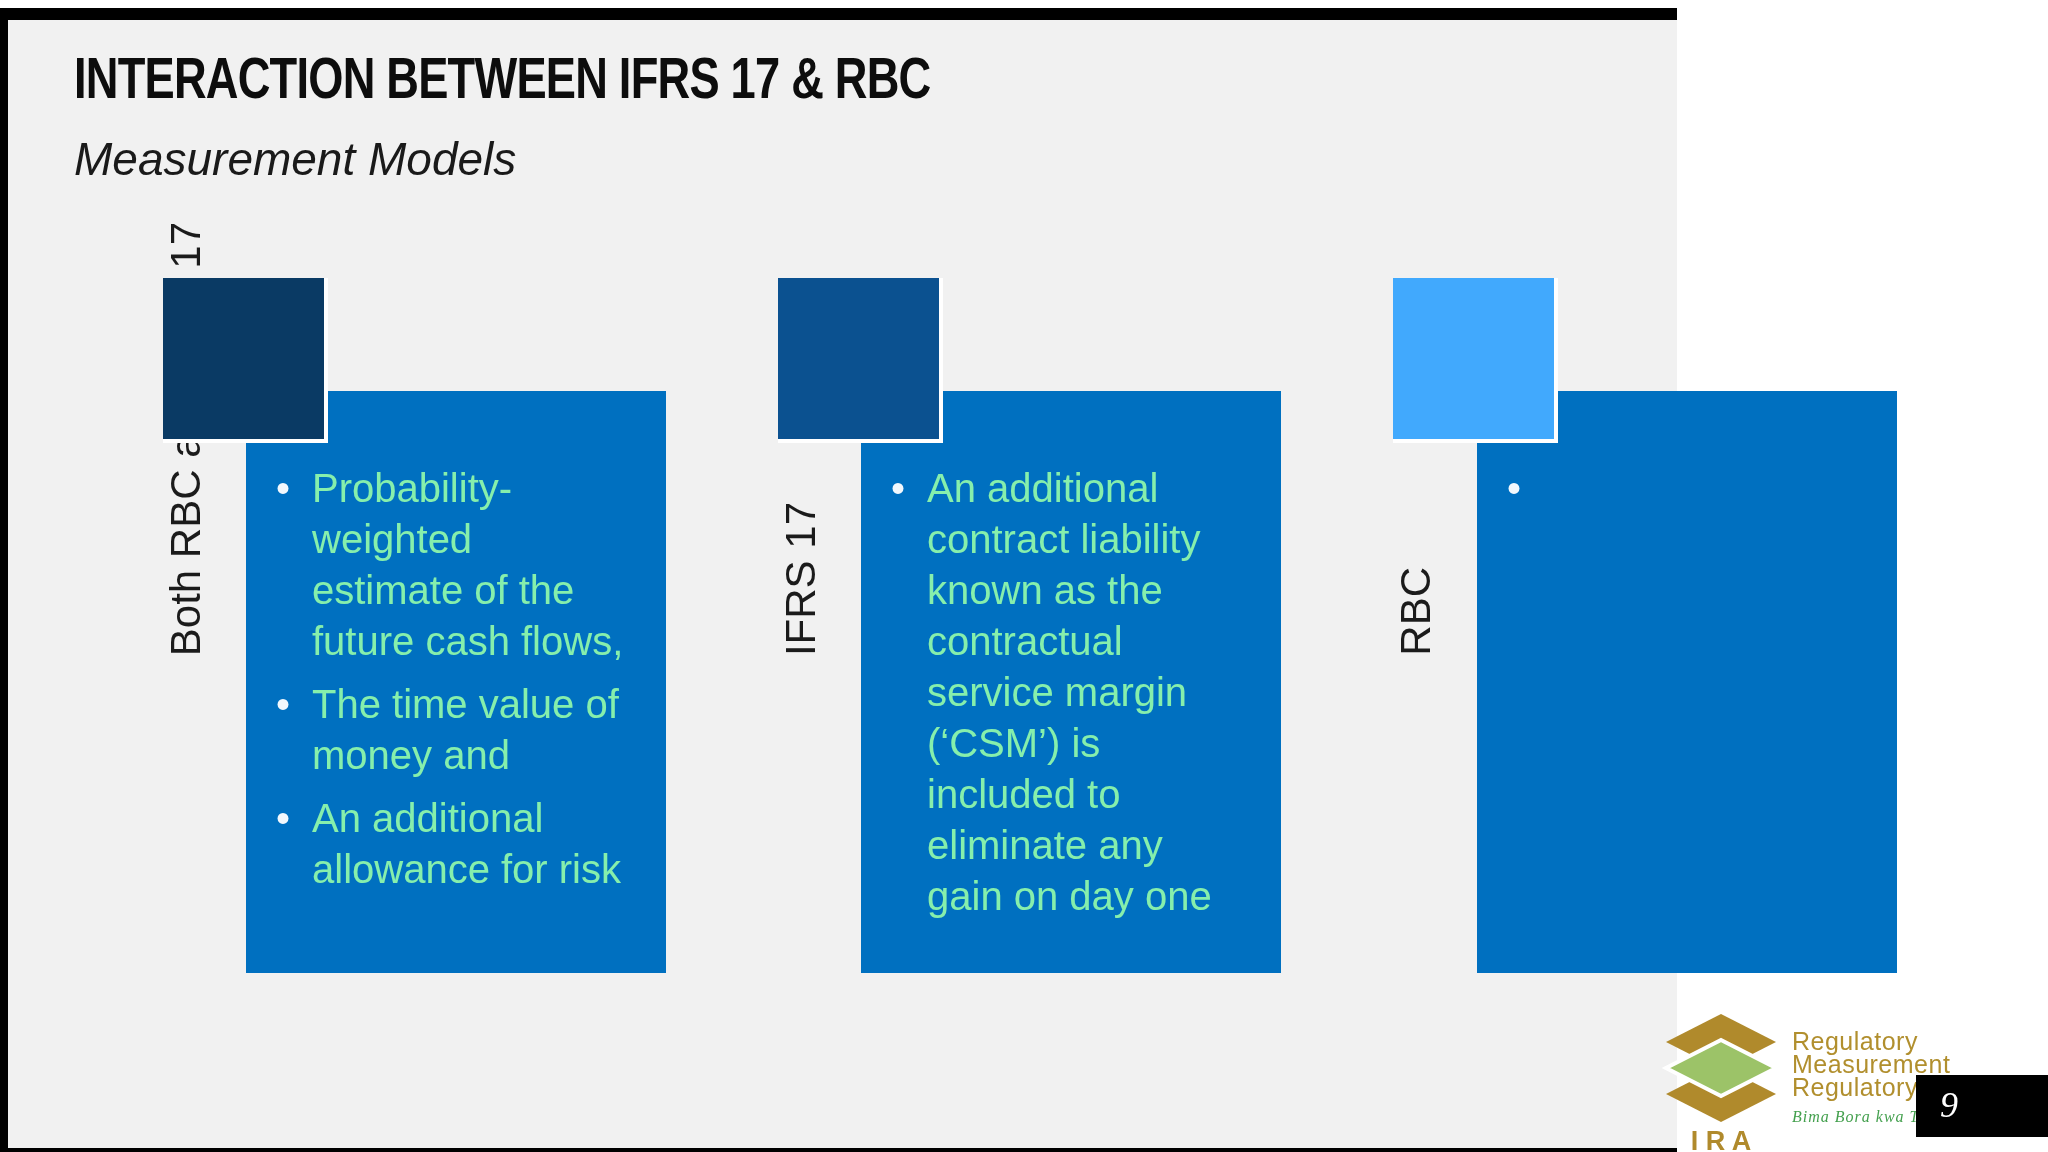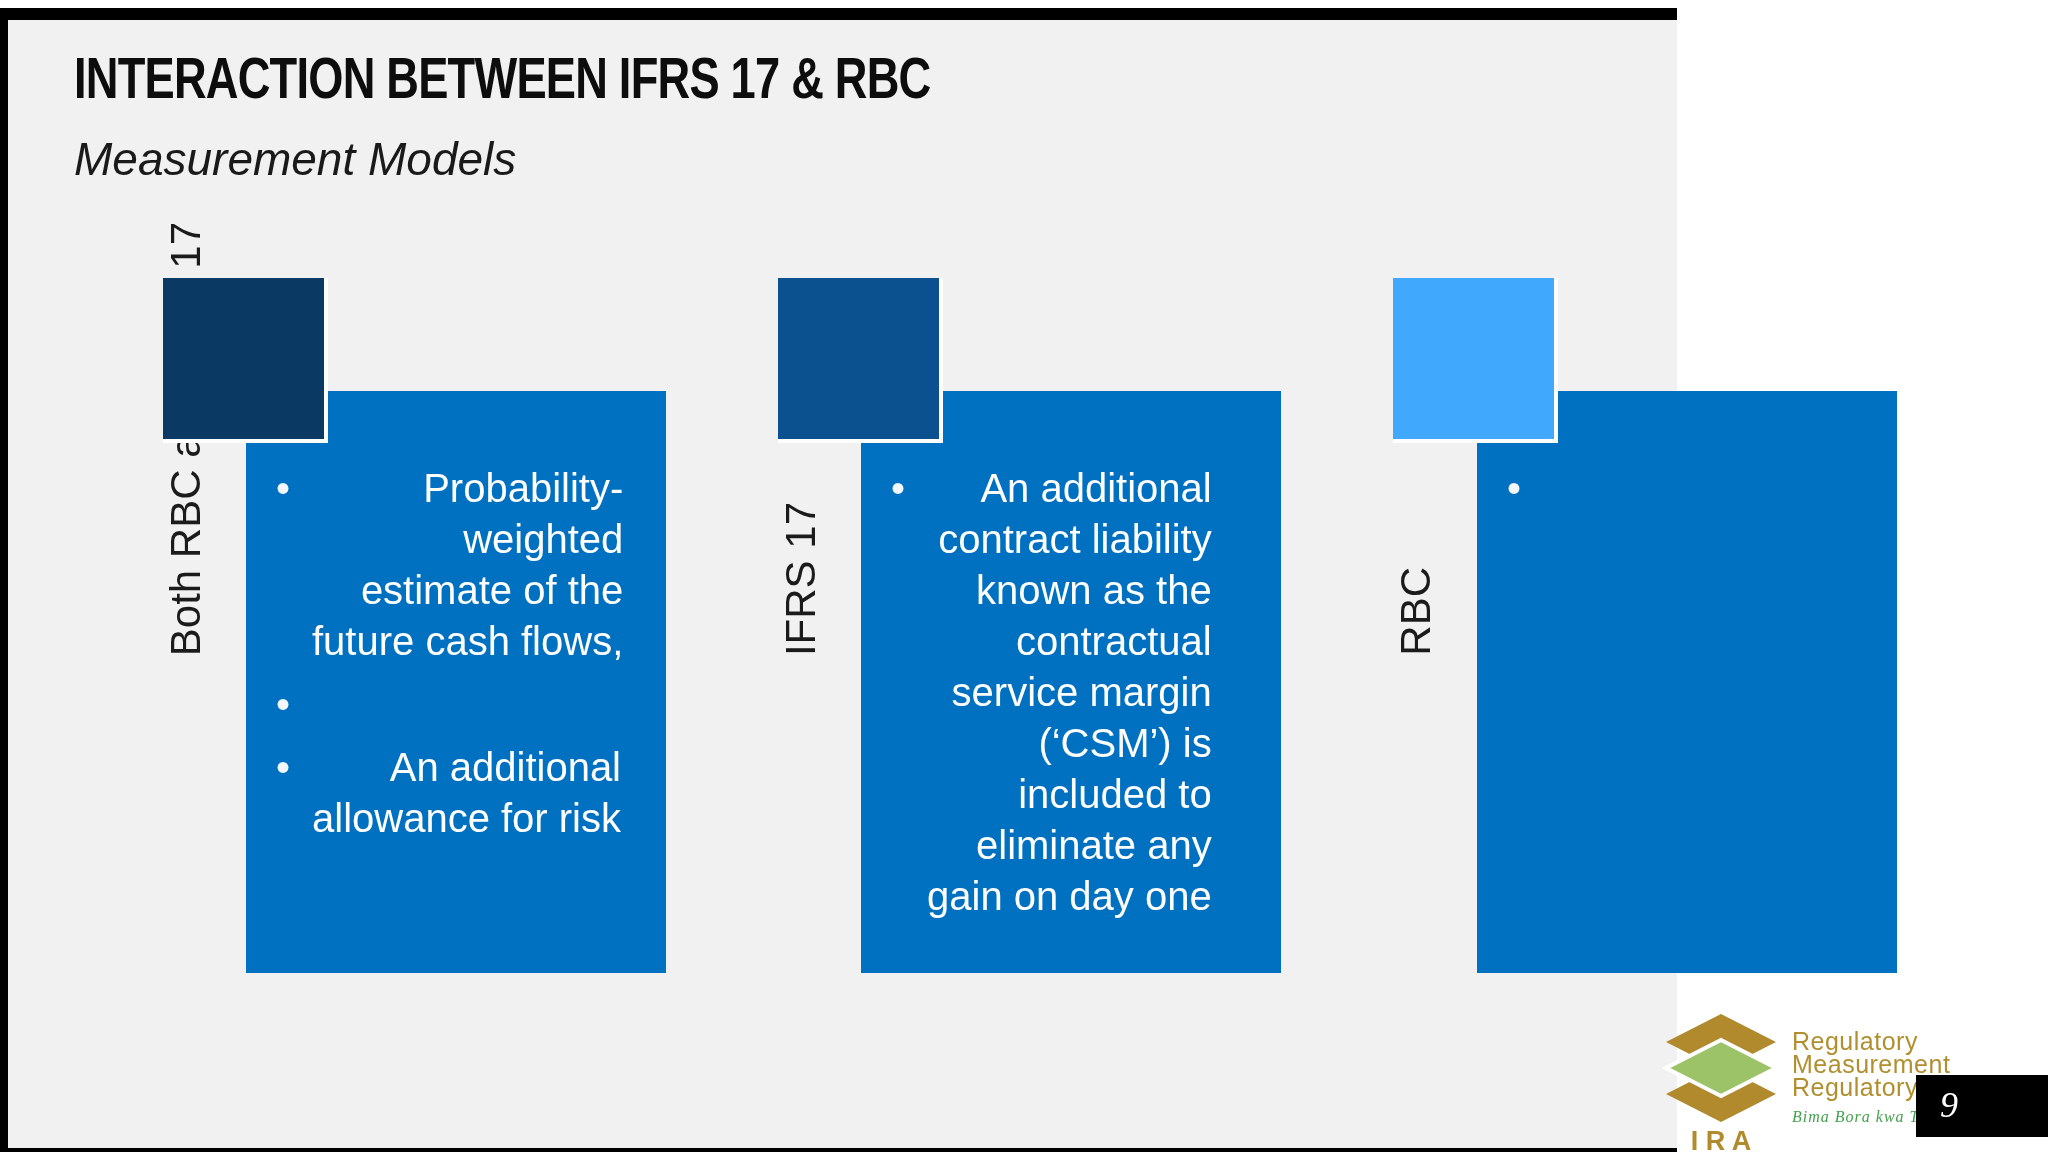--- a/index.html
+++ b/index.html
@@ -36,21 +36,21 @@
 
   
   .bluebox {
     position:absolute; top:383px; width:420px; height:582px; background:#0070c0;
     z-index:2; box-sizing:border-box; padding:72px 8px 0 30px;
   }
   #box1 { left:246px; } #box2 { left:861px; } #box3 { left:1477px; }
 
   .bullet-row  { display:flex; align-items:flex-start; margin-bottom:12px; }
   .bullet-dot  { flex:0 0 36px; width:36px; color:#f2f8fd; font-size:40px; line-height:51px; }
-  .bullet-text { color:#ffffff; font-size:40px; line-height:51px; white-space:pre;text-align:right; }
+  .bullet-text { color:#86efac; font-size:40px; line-height:51px; white-space:pre; }
 
   
   .vlabel {
     position:absolute; bottom:184px; writing-mode:vertical-rl; transform:rotate(180deg);
     font-size:42px; color:#1b1b1b; white-space:nowrap;
   }
   #vl1 { left:162px; } #vl2 { left:777px; } #vl3 { left:1392px; }
 
   
   .logo { position:absolute; left:1660px; top:1000px; display:flex; z-index:4; }
@@ -86,20 +86,22 @@
   <div class="bluebox" id="box1" style="background: rgb(0, 112, 192);">
     <div class="bullet-row">
       <span class="bullet-dot">•</span>
       <span class="bullet-text">Probability-
 weighted
 estimate of the
 future cash flows,</span>
     </div>
     <div class="bullet-row">
       <span class="bullet-dot">•</span>
+      <span class="bullet-text">The time value of
+money and</span>
     </div>
     <div class="bullet-row">
       <span class="bullet-dot">•</span>
       <span class="bullet-text">An additional
 allowance for risk</span>
     </div>
   </div>
   <div class="vlabel" id="vl1">Both RBC and IFRS 17</div>
 
   <div class="square" id="sq2" style="background: rgb(11, 81, 144);"></div>

